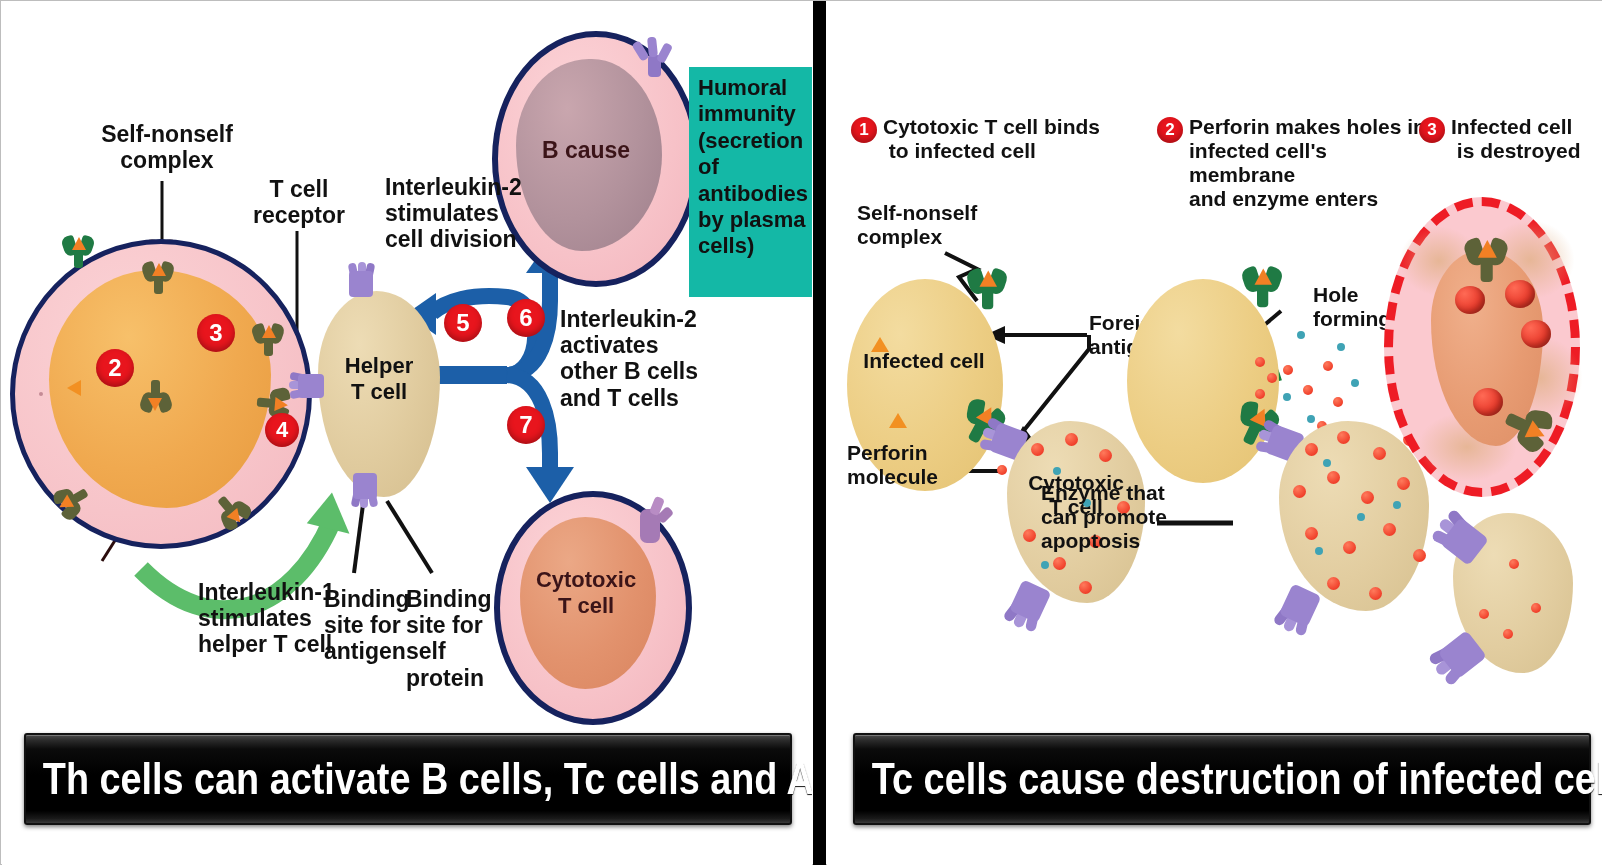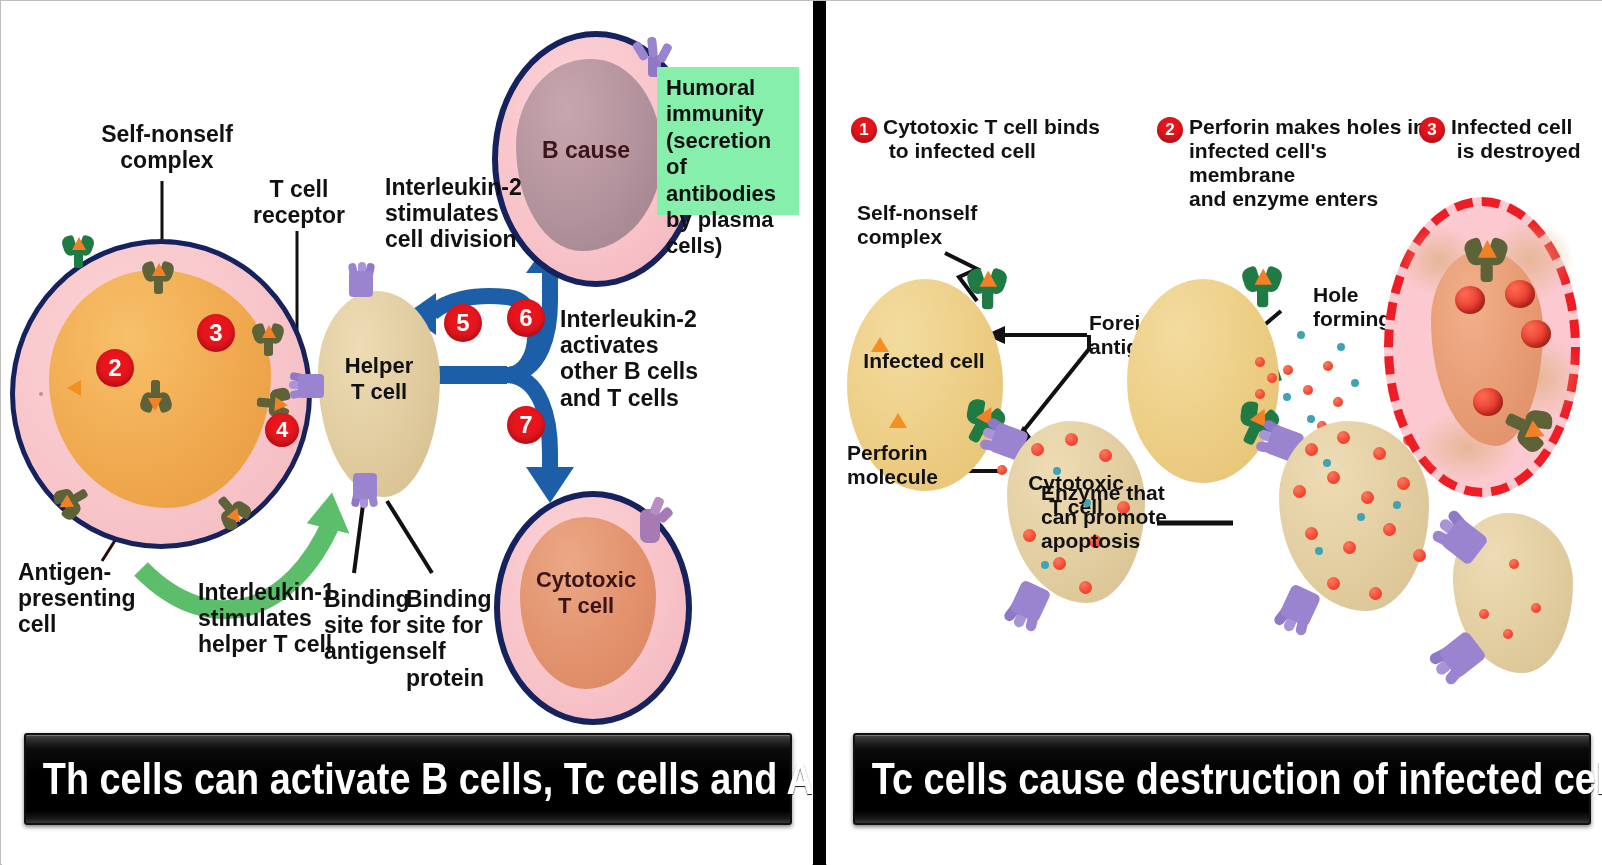--- a/index.html
+++ b/index.html
@@ -30,21 +30,21 @@
   
   .lbl{position:absolute;font-weight:700;color:#111;line-height:1.14;}
   .lbl.c{text-align:center;}
   .sm{font-size:19px;}
   .md{font-size:21px;}
   .lg{font-size:23px;}
 
   
   .callout{position:absolute;font-weight:700;line-height:1.2;color:#111;
     padding:8px 9px;box-sizing:border-box;font-size:22px;}
-  #box-humoral{left:655px;top:66px;width:142px;height:148px;background:#86efac;}
+  #box-humoral{left:687px;top:66px;width:142px;height:230px;background:#14b8a6;}
   #box-cellmed{left:655px;top:533px;width:148px;height:152px;background:#ece2d2;}
 
   
   .cell{position:absolute;}
   .ring{border-radius:50%;}
 
   
   #apc-outer{left:8px;top:238px;width:292px;height:300px;
     background:radial-gradient(ellipse at 38% 32%, #fbd3d6 0%, #f7c4c9 60%, #f3b9c0 100%);
     border:5px solid #16225e;border-radius:50%;}
@@ -284,21 +284,20 @@
     </div>
 
     <div class="badge big" style="left:442px;top:303px;">5</div>
     <div class="badge big" style="left:505px;top:298px;">6</div>
     <div class="badge big" style="left:505px;top:405px;">7</div>
 
     <div class="lbl c lg" style="left:95px;top:120px;width:140px;">Self-nonself<br>complex</div>
     <div class="lbl c lg" style="left:250px;top:175px;width:94px;">T cell<br>receptor</div>
     <div class="lbl lg" style="left:383px;top:173px;width:180px;">Interleukin-2<br>stimulates<br>cell division</div>
     <div class="lbl lg" style="left:558px;top:305px;width:180px;">Interleukin-2<br>activates<br>other B cells<br>and T cells</div>
-    <div class="lbl lg" style="left:16px;top:558px;width:200px;">Antigen-presenting<br>cell</div>
     <div class="lbl lg" style="left:196px;top:578px;width:170px;">Interleukin-1<br>stimulates<br>helper T cell</div>
     <div class="lbl lg" style="left:322px;top:585px;width:84px;">Binding<br>site for<br>antigen</div>
     <div class="lbl lg" style="left:404px;top:585px;width:110px;">Binding<br>site for<br>self protein</div>
 
     <div class="callout" id="box-humoral">Humoral immunity (secretion of antibodies by plasma cells)</div>
 
     <div class="caption" id="caption-left">
       <span>Th cells  can activate B cells, Tc cells and APCs</span>
     </div>
   </div>

